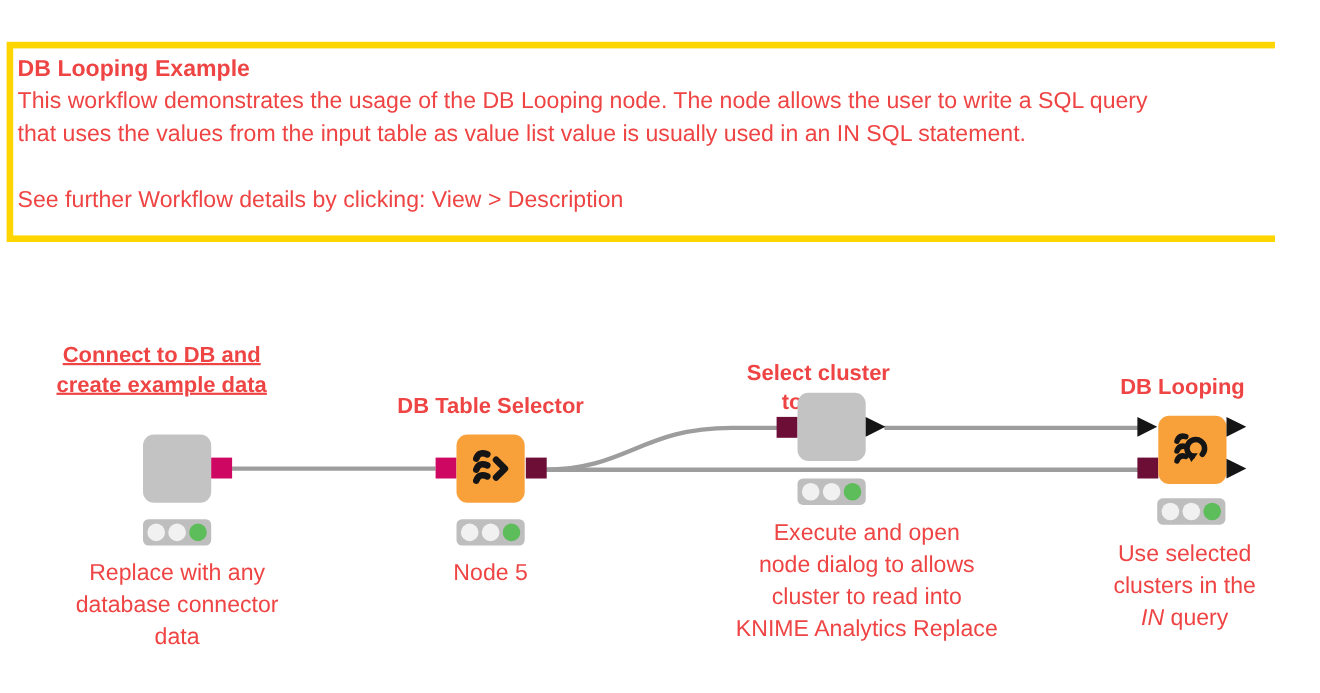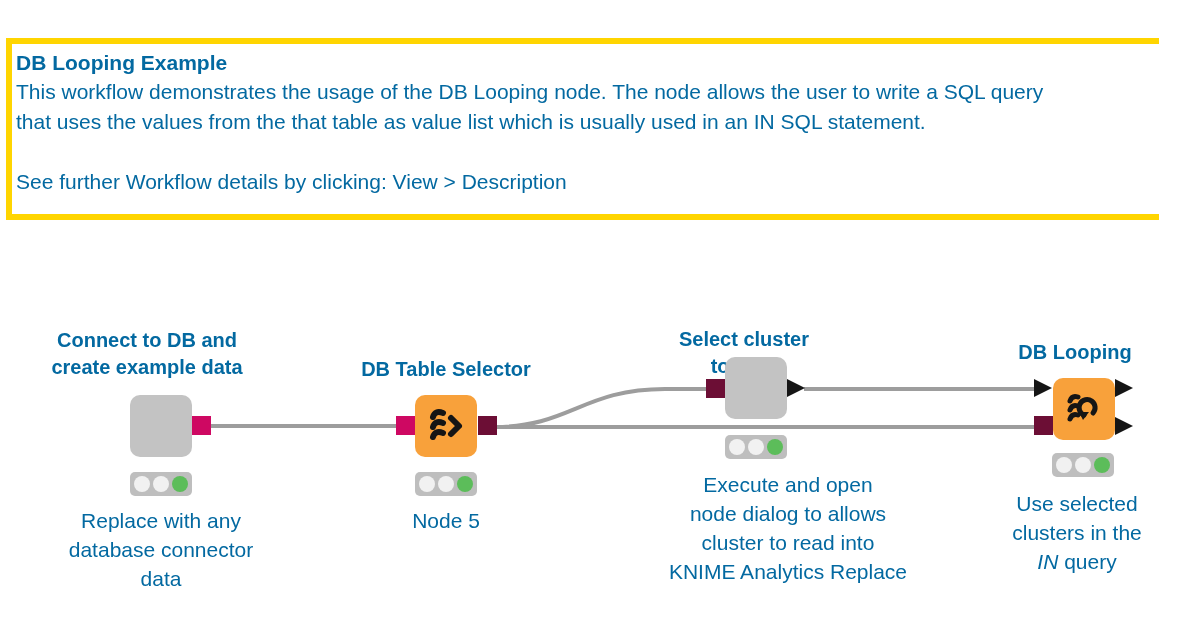--- a/index.html
+++ b/index.html
@@ -1,18 +1,18 @@
 <!DOCTYPE html>
 <html><head>
 <meta charset="utf-8">
 <style>
   html,body{margin:0;padding:0;background:#fff;}
   #canvas{
     position:relative;width:1159px;height:630px;background:#ffffff;
-    font-family:"Liberation Sans", sans-serif;color:#0369a1;overflow:hidden;
+    font-family:"Liberation Sans", sans-serif;color:#ef4444;overflow:hidden;
   }
   
   .annotation{
     position:absolute;left:6px;top:38px;width:1185px;height:182px;
     border:6px solid #FFD500;background:#fff;box-sizing:border-box;
     padding:5px 10px 0 4px;
   }
   .annotation .a-title{font-size:21px;font-weight:bold;line-height:28px;}
   .annotation .a-line{font-size:21px;line-height:30px;}
   .annotation .a-hint{font-size:21px;line-height:30px;margin-top:30px;}
@@ -52,33 +52,33 @@
   .icon-svg{display:block;}
 </style>
 </head>
 <body>
 
 <div id="canvas">
 
   <div class="annotation">
     <div class="a-title">DB Looping Example</div>
     <div class="a-line">This workflow demonstrates the usage of the DB Looping node. The node allows the user to write a SQL query</div>
-    <div class="a-line">that uses the values from the that table as value list which is usually used in an IN SQL statement.</div>
+    <div class="a-line">that uses the values from the input table as value list value is usually used in an IN SQL statement.</div>
     <div class="a-hint">See further Workflow details by clicking: View &gt; Description</div>
   </div>
 
   <svg id="wires" viewBox="0 0 1200 630" xmlns="http://www.w3.org/2000/svg">
     <path d="M211 426 H396" stroke="#9D9D9D" stroke-width="4" fill="none"></path>
     <path d="M495 427 H1036" stroke="#9D9D9D" stroke-width="4" fill="none"></path>
     <path d="M495 427 C570 427 583 389 665 389 L708 389" stroke="#9D9D9D" stroke-width="4" fill="none" stroke-linecap="round"></path>
     <path d="M804 389 H1036" stroke="#9D9D9D" stroke-width="4" fill="none"></path>
   </svg>
 
   <div class="layer">
-    <div class="node-title" style="left:17px;top:327px;">
+    <div class="node-title" style="left:17px;top:310px;text-decoration:underline;">
       <div>Connect to DB and</div>
       <div>create example data</div>
     </div>
     <div class="node-body node-gray" style="left:130px;top:395px;"></div>
     <div class="port-sq port-magenta" style="left:192px;top:416px;"></div>
     <div class="traffic" style="left:130px;top:472px;">
       <div class="bulb"></div>
       <div class="bulb"></div>
       <div class="bulb on"></div>
     </div>

